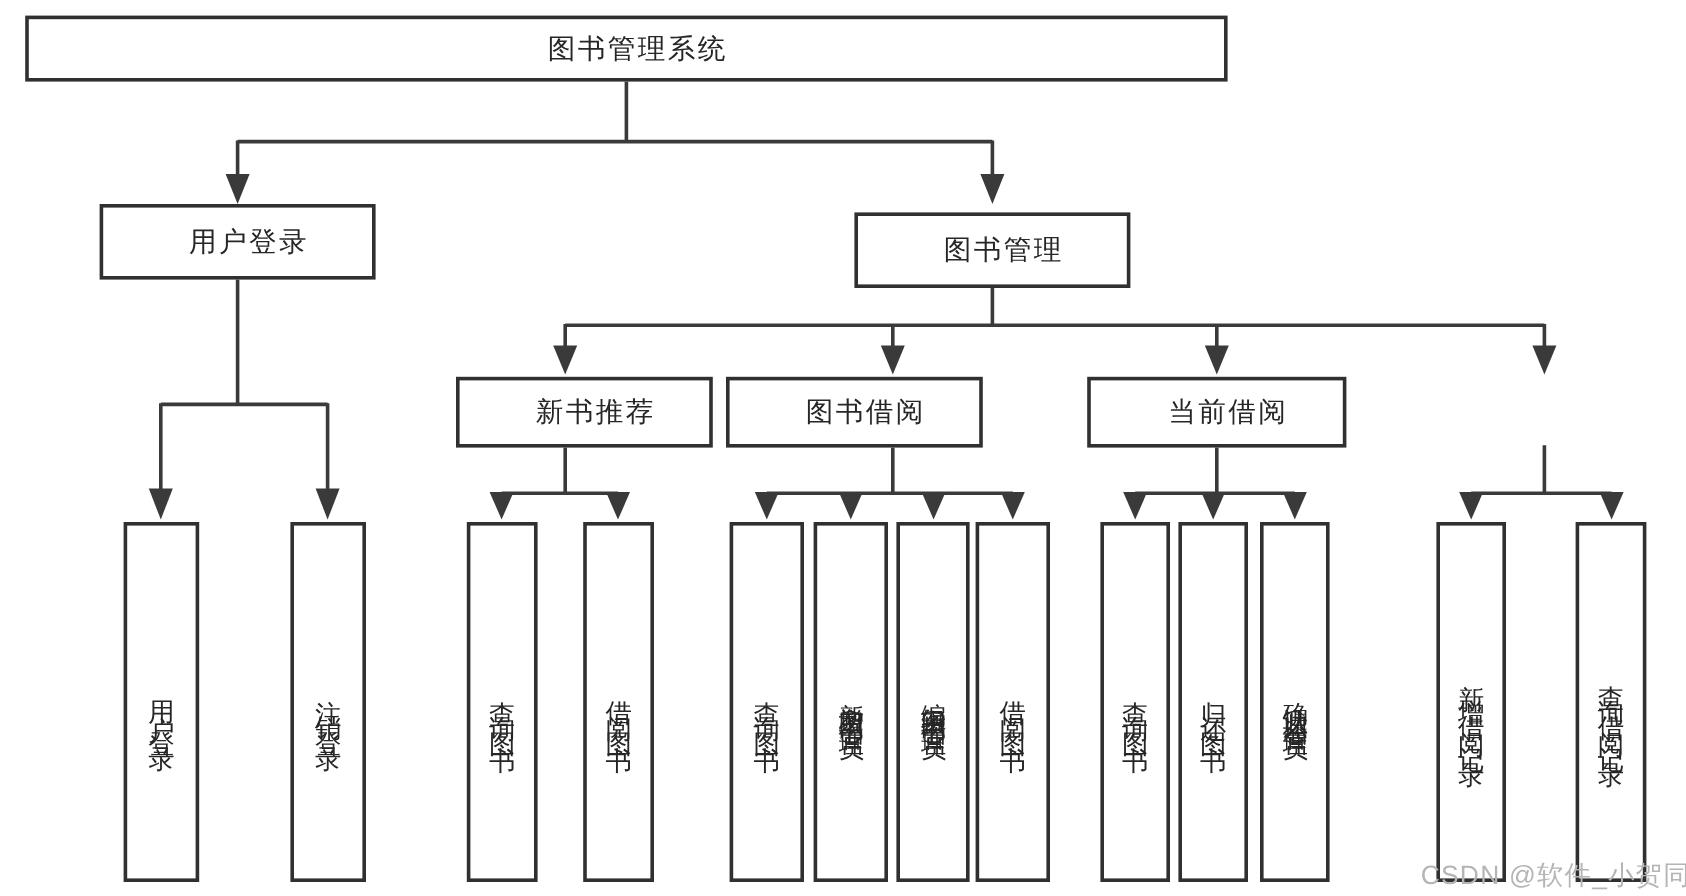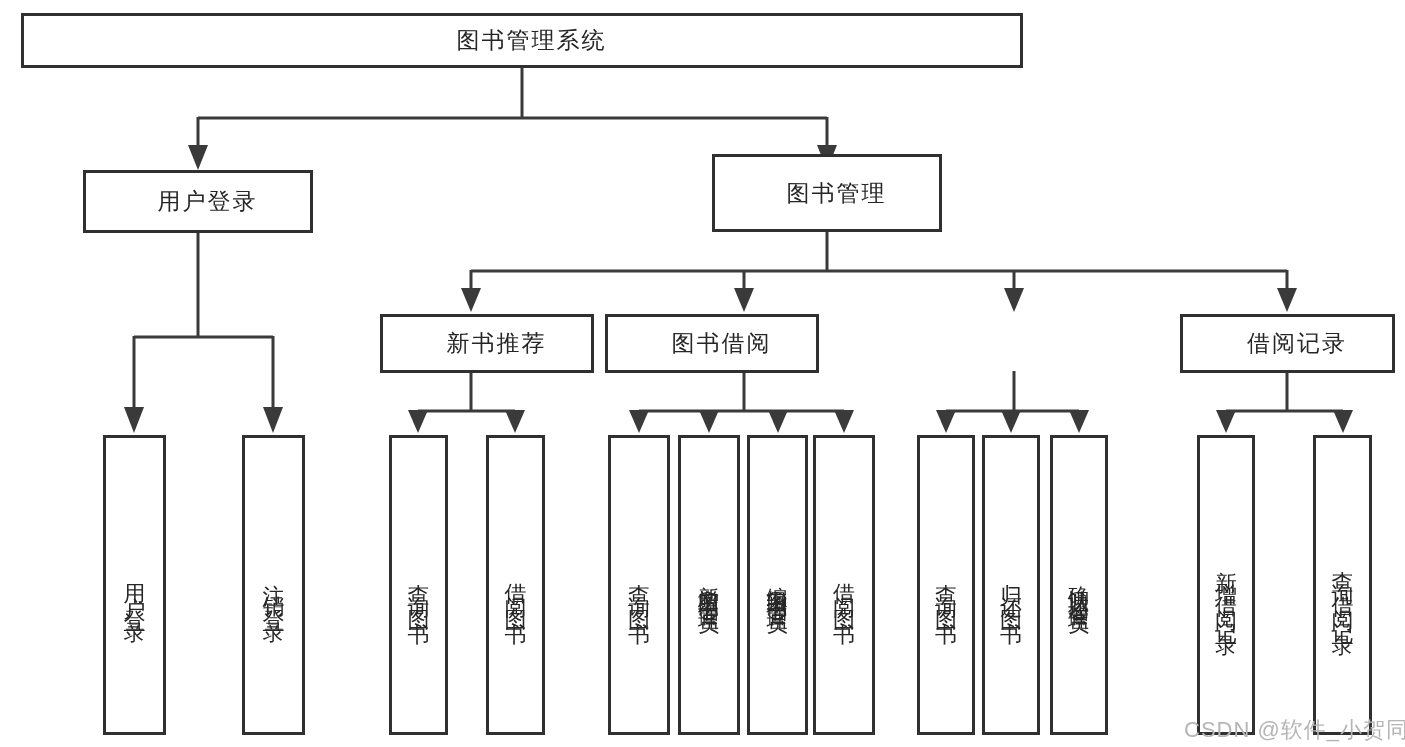--- a/index.html
+++ b/index.html
@@ -85,32 +85,32 @@
     </g>
   </svg>
 
   <div class="hbox" style="left:21px;top:13px;width:1002px;height:55px">
     <span>图书管理系统</span>
   </div>
 
   <div class="hbox" style="left:83px;top:170px;width:230px;height:63px">
     <span>用户登录</span>
   </div>
-  <div class="hbox" style="left:712px;top:154px;width:230px;height:78px">
+  <div class="hbox" style="left:712px;top:177px;width:230px;height:63px">
     <span>图书管理</span>
   </div>
 
   <div class="hbox" style="left:380px;top:314px;width:214px;height:59px">
     <span>新书推荐</span>
   </div>
   <div class="hbox" style="left:605px;top:314px;width:214px;height:59px">
     <span>图书借阅</span>
   </div>
-  <div class="hbox" style="left:1180px;top:314px;width:215px;height:59px">
-    <span>借阅记录</span>
+  <div class="hbox" style="left:906px;top:314px;width:216px;height:59px">
+    <span>当前借阅</span>
   </div>
 
   <div class="vbox" style="left:103px;width:63px">
     <span class="vtext">用户登录</span>
   </div>
   <div class="vbox" style="left:242px;width:63px">
     <span class="vtext">注销登录</span>
   </div>
 
   <div class="vbox" style="left:389px;width:59px">

